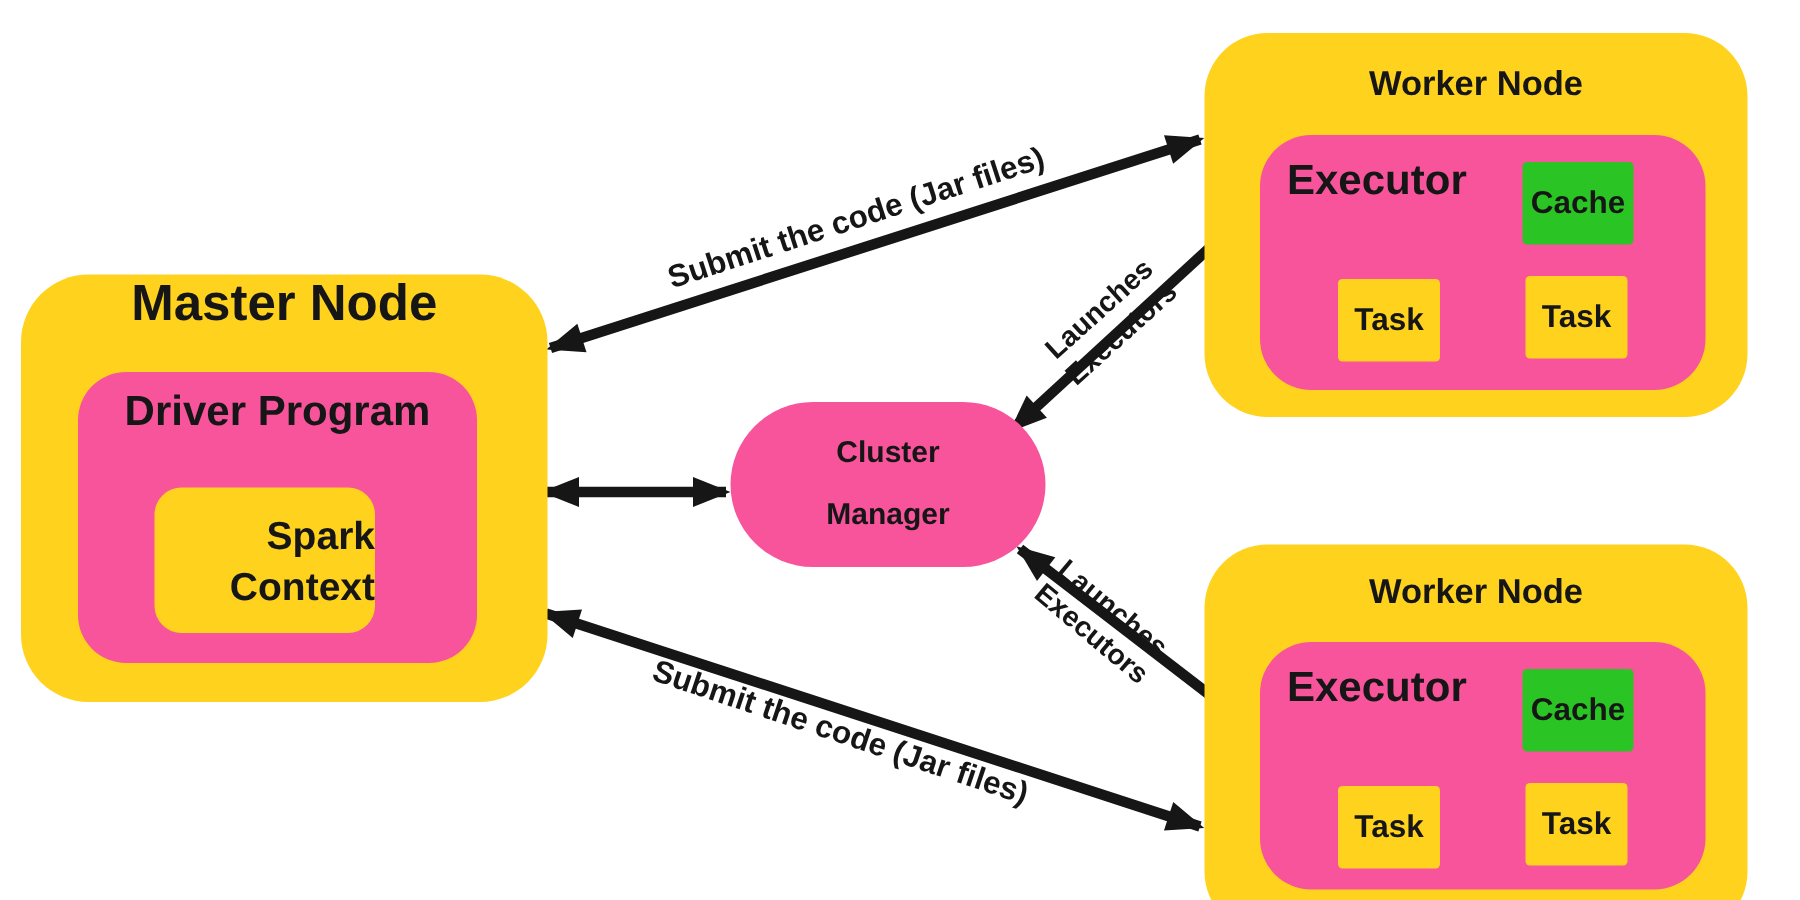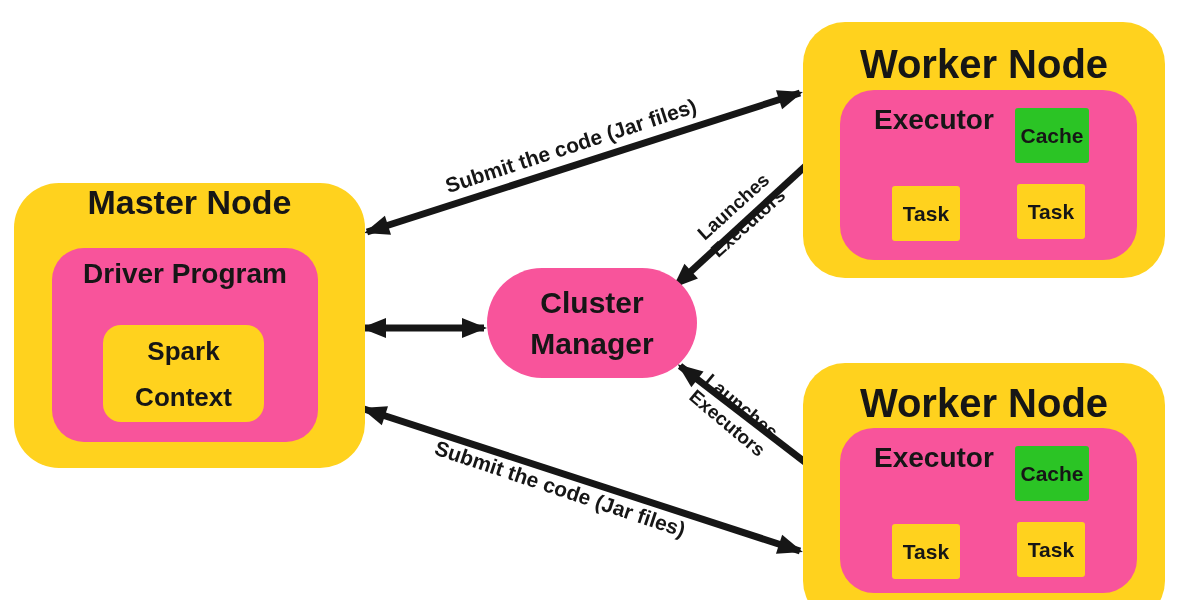--- a/index.html
+++ b/index.html
@@ -18,39 +18,39 @@
   .node-title{font-weight:bold;text-align:center;color:var(--ink);}
   .pinkbox{background:var(--pink);}
   .yellowbox{background:var(--yellow);}
   .greenbox{background:var(--green);}
 
   
   .master{left:14px;top:183px;width:351px;height:285px;border-radius:45px;}
   .master-title{padding-top:0;font-size:34px;}
   .driver{left:38px;top:65px;width:266px;height:194px;border-radius:32px;}
   .driver-title{padding-top:10px;font-size:28px;}
-  .spark{left:51px;top:77px;width:161px;height:97px;border-radius:18px;
-         display:flex;align-items:center;justify-content:center;text-align:center;
-         font-weight:bold;font-size:26px;line-height:46px;}
+  .spark{left:51px;top:77px;width:147px;height:97px;border-radius:18px;
+         display:flex;align-items:center;justify-content:center;text-align:right;
+         font-weight:bold;font-size:26px;line-height:34px;}
 
   
   .cluster{left:487px;top:268px;width:210px;height:110px;border-radius:55px;
            display:flex;align-items:center;justify-content:center;}
-  .cluster-label{width:150px;text-align:center;font-weight:bold;font-size:30px;line-height:41px;}
+  .cluster-label{width:150px;text-align:center;font-weight:bold;font-size:20px;line-height:41px;}
 
   
   .worker{width:362px;border-radius:42px;}
   .worker-top{left:803px;top:22px;height:256px;}
   .worker-bottom{left:803px;top:363px;height:260px;}
-  .worker-title{padding-top:20px;font-size:40px;}
+  .worker-title{padding-top:20px;font-size:23px;}
   .worker-bottom .worker-title{padding-top:18px;}
   .executor-box{left:37px;width:297px;border-radius:34px;}
   .executor-box-top{top:68px;height:170px;}
   .executor-box-bottom{top:65px;height:165px;}
-  .executor-label{left:18px;top:14px;font-weight:bold;font-size:28px;margin-left:16px;}
+  .executor-label{left:18px;top:14px;font-weight:bold;font-size:28px;}
   .cache{left:175px;top:18px;width:74px;height:55px;border-radius:3px;
          display:flex;align-items:center;justify-content:center;font-weight:bold;font-size:21px;}
   .task{width:68px;height:55px;border-radius:3px;
         display:flex;align-items:center;justify-content:center;font-weight:bold;font-size:21px;}
   .task-1{left:52px;top:96px;}
   .task-2{left:177px;top:94px;}
 
   
   .edge-label{font-weight:bold;color:var(--ink);text-align:center;}
   .lbl-submit-top{left:431px;top:134px;width:280px;font-size:21px;white-space:nowrap;

